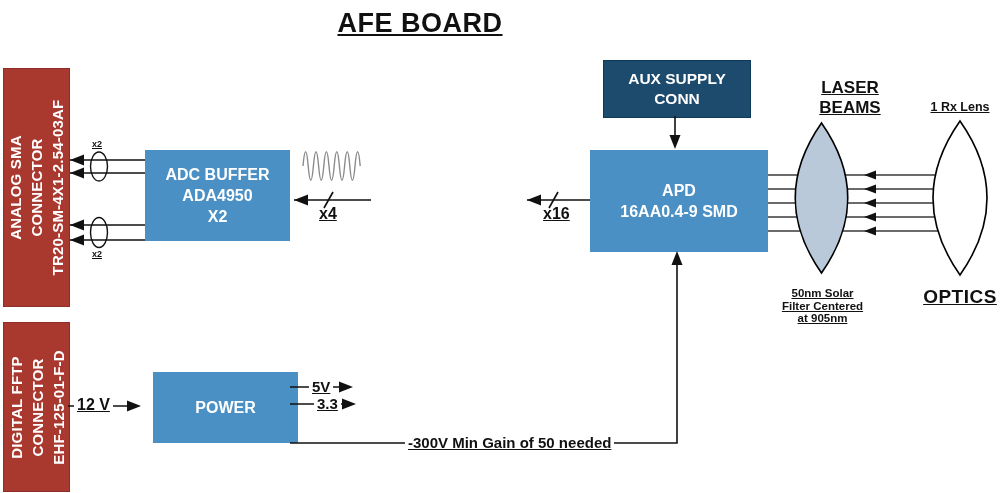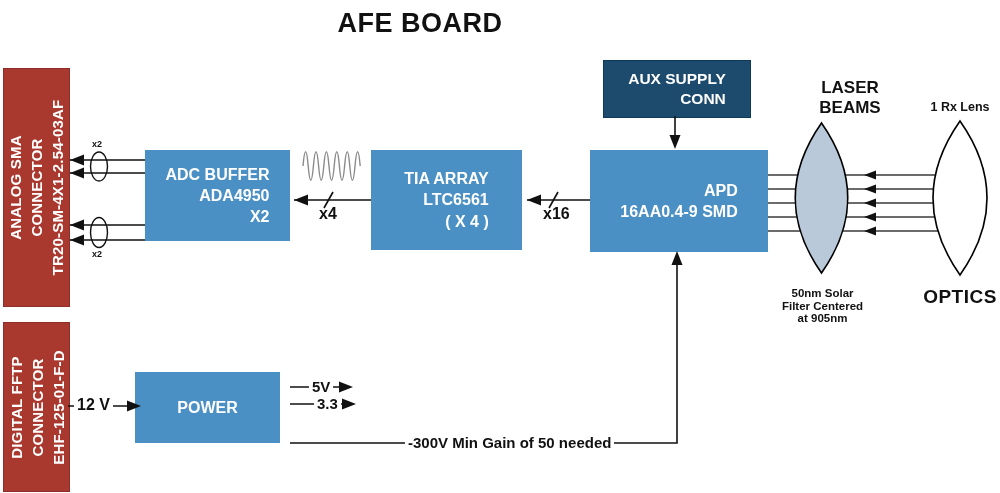--- a/index.html
+++ b/index.html
@@ -5,27 +5,27 @@
   :root{
     --block-blue:#4a90c4; --block-navy:#1c4b6e; --block-red:#a9382f;
     --filter-fill:#b9c9d9; --line:#111111; --wave:#8a8a8a; --txt:#111111; --white:#ffffff;
   }
   html,body{margin:0;padding:0;background:#fff;}
   #stage{
     position:relative;width:1000px;height:493px;background:var(--white);
     font-family:"Liberation Sans","DejaVu Sans",sans-serif;color:var(--txt);
     overflow:hidden;
   }
-  .abs{position:absolute;}
+  .abs{position:absolute;text-decoration:underline;}
   svg.layer{position:absolute;left:0;top:0;z-index:2;pointer-events:none;}
   .blk{position:absolute;z-index:1;display:flex;align-items:center;justify-content:center;text-align:center;}
   .blk.blue{background:var(--block-blue);}
   .blk.navy{background:var(--block-navy);border:1px solid #0e3a57;}
   .blk.red{background:var(--block-red);border:1px solid #8d2f28;}
-  .blk-label{color:#fff;font-weight:bold;font-size:16px;line-height:1.32;white-space:pre-line;text-align:right;}
+  .blk-label{color:#fff;font-weight:bold;font-size:16px;line-height:1.32;white-space:pre-line;}
   .rot{position:absolute;display:flex;align-items:center;justify-content:center;transform:rotate(-90deg);}
   .rot .blk-label{font-size:15px;line-height:1.4;letter-spacing:.2px;}
   .lbl{position:absolute;z-index:3;font-weight:bold;white-space:pre-line;}
   .onwire{background:var(--white);padding:0 3px;}
   .ctr{text-align:center;}
   .title{font-size:27px;letter-spacing:.5px;}
   .sm{font-size:9px;}
   .sig{font-size:16px;}
   .sig2{font-size:15px;}
   .note{font-size:15px;}
@@ -130,34 +130,29 @@
 CONNECTOR
 EHF-125-01-F-D</div>
     </div>
   </div>
 
   <div class="blk blue" style="left:145px;top:150px;width:145px;height:91px;">
     <div class="blk-label">ADC BUFFER
 ADA4950
 X2</div>
   </div>
-  <div class="blk blue" style="left:371px;top:150px;width:151px;height:100px;">
-    <div class="blk-label">TIA ARRAY
-LTC6561
-( X 4 )</div>
-  </div>
   <div class="blk blue" style="left:590px;top:150px;width:178px;height:102px;">
     <div class="blk-label">APD
 16AA0.4-9 SMD</div>
   </div>
   <div class="blk navy" style="left:603px;top:60px;width:146px;height:56px;">
     <div class="blk-label" style="font-size:15.5px;">AUX SUPPLY
 CONN</div>
   </div>
-  <div class="blk blue" style="left:135px;top:372px;width:145px;height:71px;">
+  <div class="blk blue" style="left:153px;top:372px;width:145px;height:71px;">
     <div class="blk-label">POWER</div>
   </div>
 
   <div class="lbl sm abs" style="left:92px;top:139px;">x2</div>
   <div class="lbl sm abs" style="left:92px;top:249px;">x2</div>
   <div class="lbl sig abs" style="left:319px;top:205px;">x4</div>
   <div class="lbl sig abs" style="left:543px;top:205px;">x16</div>
   <div class="lbl sig onwire abs" style="left:74px;top:396px;">12 V</div>
   <div class="lbl sig2 onwire abs" style="left:309px;top:378px;">5V</div>
   <div class="lbl sig2 onwire abs" style="left:314px;top:395px;">3.3</div>

